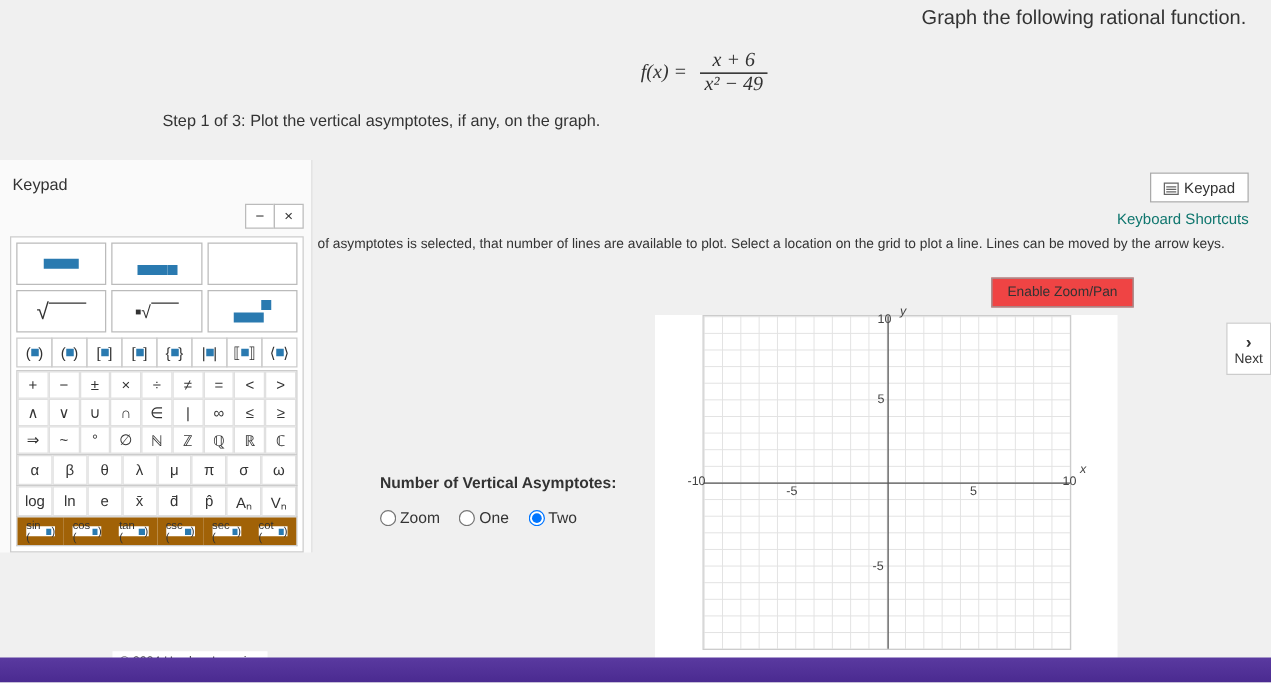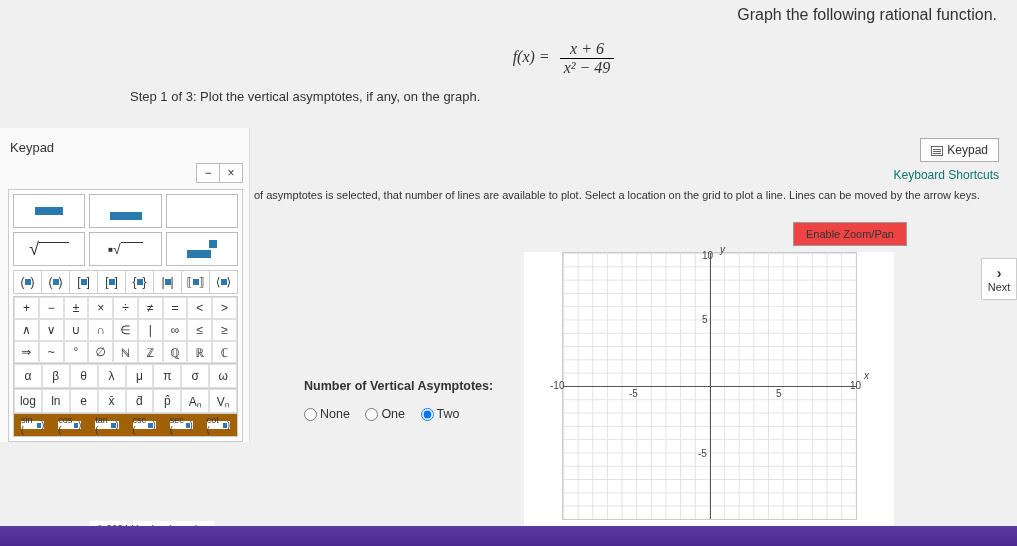--- a/index.html
+++ b/index.html
@@ -245,21 +245,21 @@
   </span>
   <span class="kb-shortcut-link">Keyboard Shortcuts</span>
 </div>
 
 <div class="instruction-text">of asymptotes is selected, that number of lines are available to plot. Select a location on the grid to plot a line. Lines can be moved by the arrow keys.</div>
 
 <div class="enable-zoom">Enable Zoom/Pan</div>
 
 <div class="asymptote-section">
   <span class="label">Number of Vertical Asymptotes:</span>
-  <label><input type="radio" name="va" style=""><span>None</span></label>
+  <label><input type="radio" name="va" style=""><span>Zoom</span></label>
   <label><input type="radio" name="va" style=""><span>One</span></label>
   <label class="radio-two"><input type="radio" name="va" checked="" style=""><span>Two</span></label>
 </div>
 
 <div class="graph-area">
   <div class="graph-grid"></div>
   <span class="gl neg10">-10</span>
   <span class="gl neg5">-5</span>
   <span class="gl pos5">5</span>
   <span class="gl pos10x">10</span>

